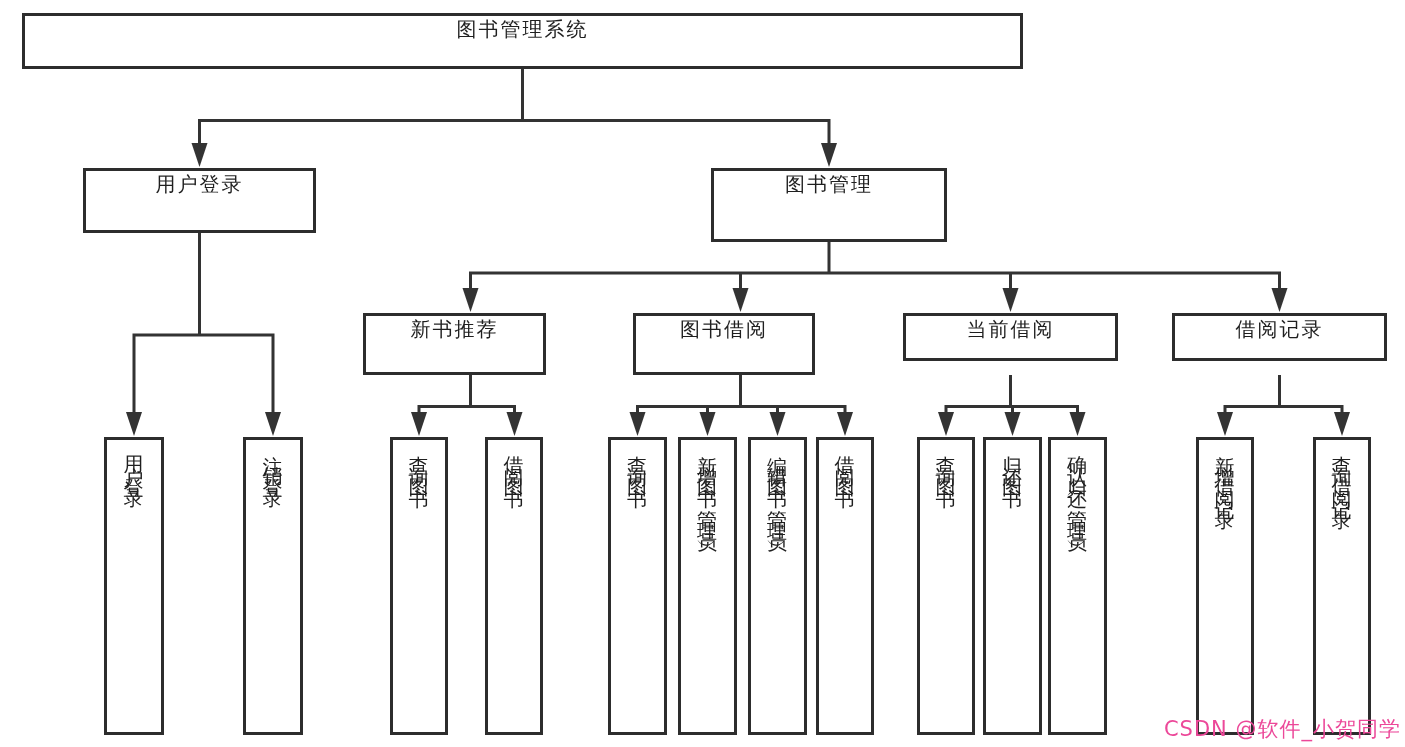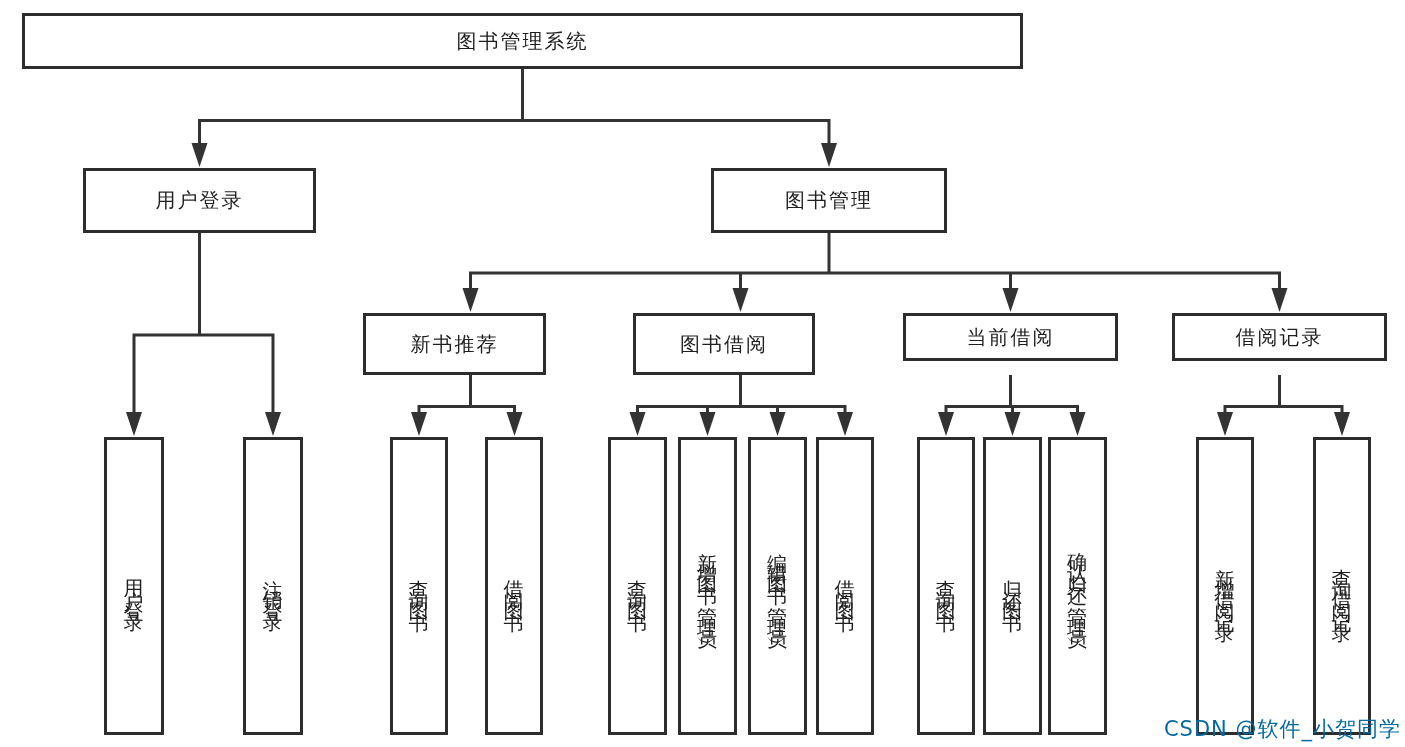--- a/index.html
+++ b/index.html
@@ -15,21 +15,21 @@
     position: absolute;
     left: 0; top: 0;
     width: 1405px; height: 747px;
   }
   .node {
     position: absolute;
     box-sizing: border-box;
     background: #ffffff;
     border: 3px solid #2d2d2d;
     display: flex;
-    align-items: center;
+    align-items: flex-start;
     justify-content: center;
     color: #1f1f1f;
   }
   .node .label {
     font-size: 20px;
     letter-spacing: 2px;
     white-space: nowrap;
   }
   .leaf { top: 437px; height: 298px; }
   .leaf .vlabel {
@@ -37,21 +37,21 @@
     font-size: 20px;
     letter-spacing: 11px;
     line-height: 1;
     color: #1f1f1f;
   }
   .watermark {
     position: absolute;
     right: 4px;
     bottom: 4px;
     font-size: 21px;
-    color: #0369a1;
+    color: #ec4899;
     letter-spacing: 1px;
     white-space: nowrap;
     z-index: 5;
   }
 </style>
 </head>
 <body>
 
 <div class="canvas">
 
@@ -113,21 +113,21 @@
     </g>
   </svg>
 
   <div class="node" style="left:22px; top:13px; width:1001px; height:56px">
     <span class="label">图书管理系统</span>
   </div>
 
   <div class="node" style="left:83px; top:168px; width:233px; height:65px">
     <span class="label">用户登录</span>
   </div>
-  <div class="node" style="left:711px; top:168px; width:236px; height:65px">
+  <div class="node" style="left:711px; top:168px; width:236px; height:74px">
     <span class="label">图书管理</span>
   </div>
 
   <div class="node" style="left:363px; top:313px; width:183px; height:62px">
     <span class="label">新书推荐</span>
   </div>
   <div class="node" style="left:633px; top:313px; width:182px; height:62px">
     <span class="label">图书借阅</span>
   </div>
   <div class="node" style="left:903px; top:313px; width:215px; height:48px">

